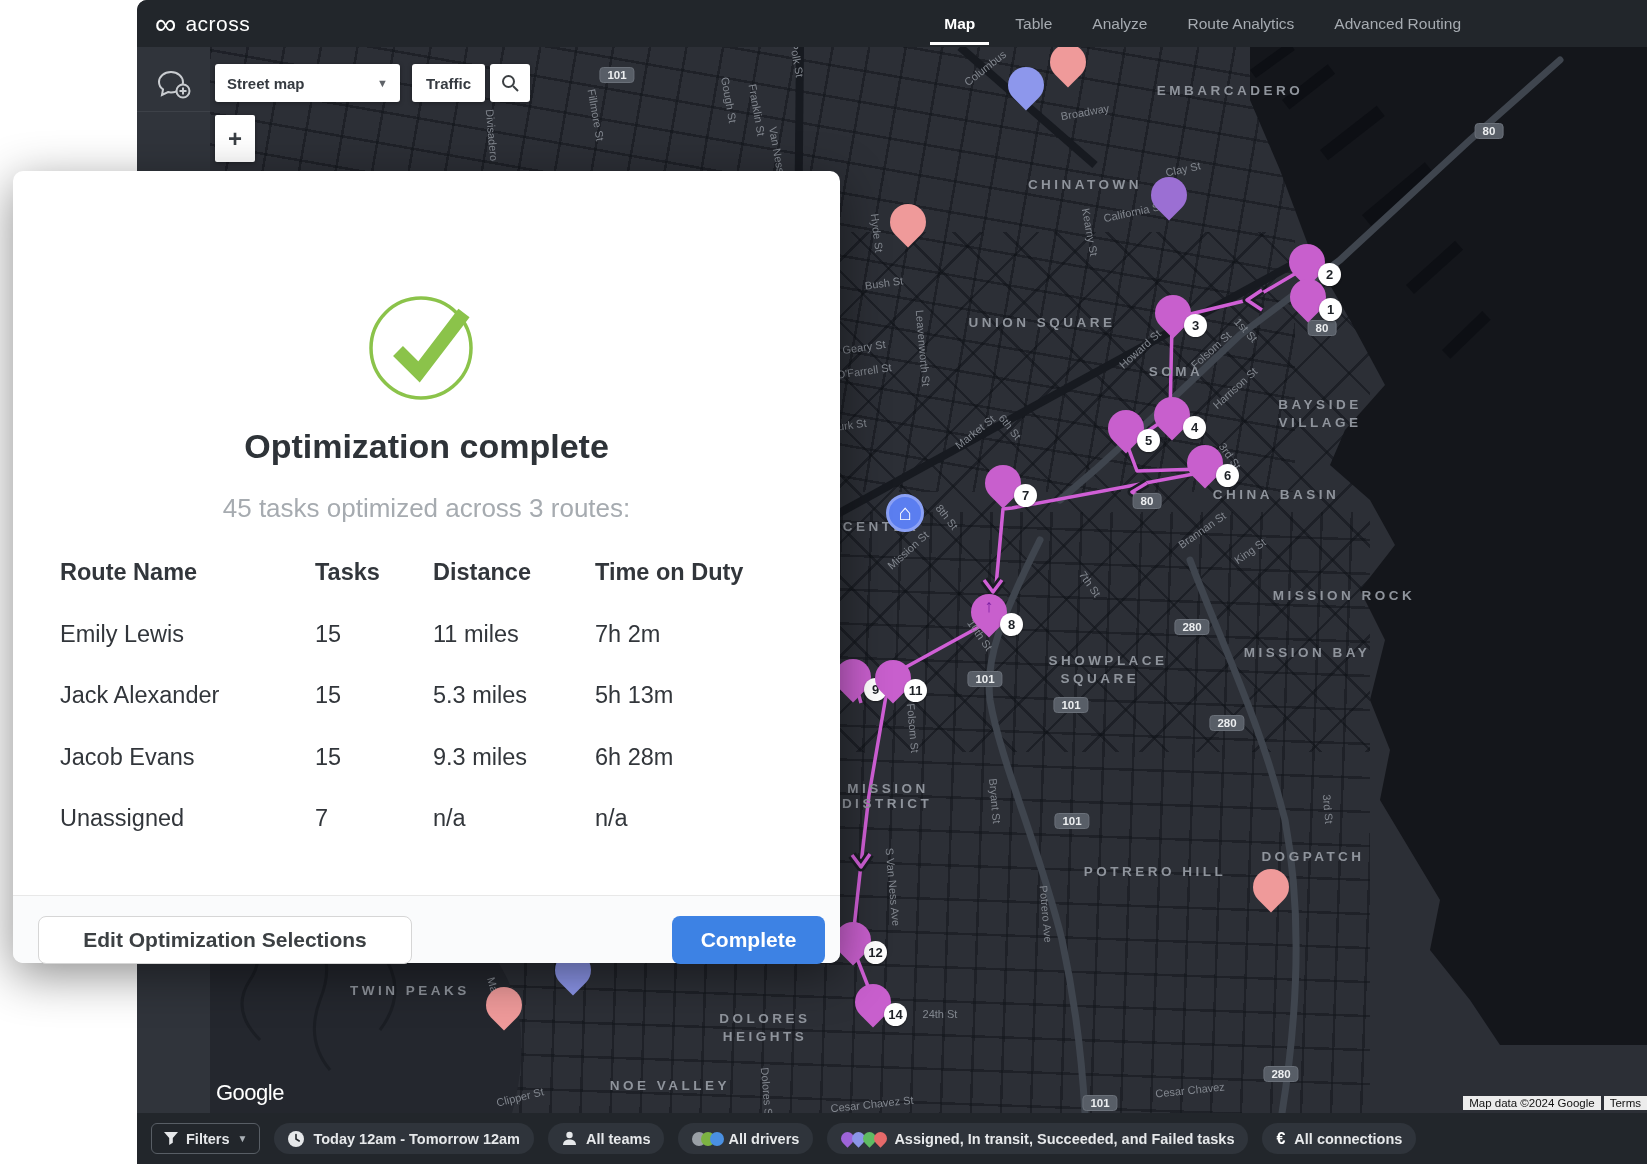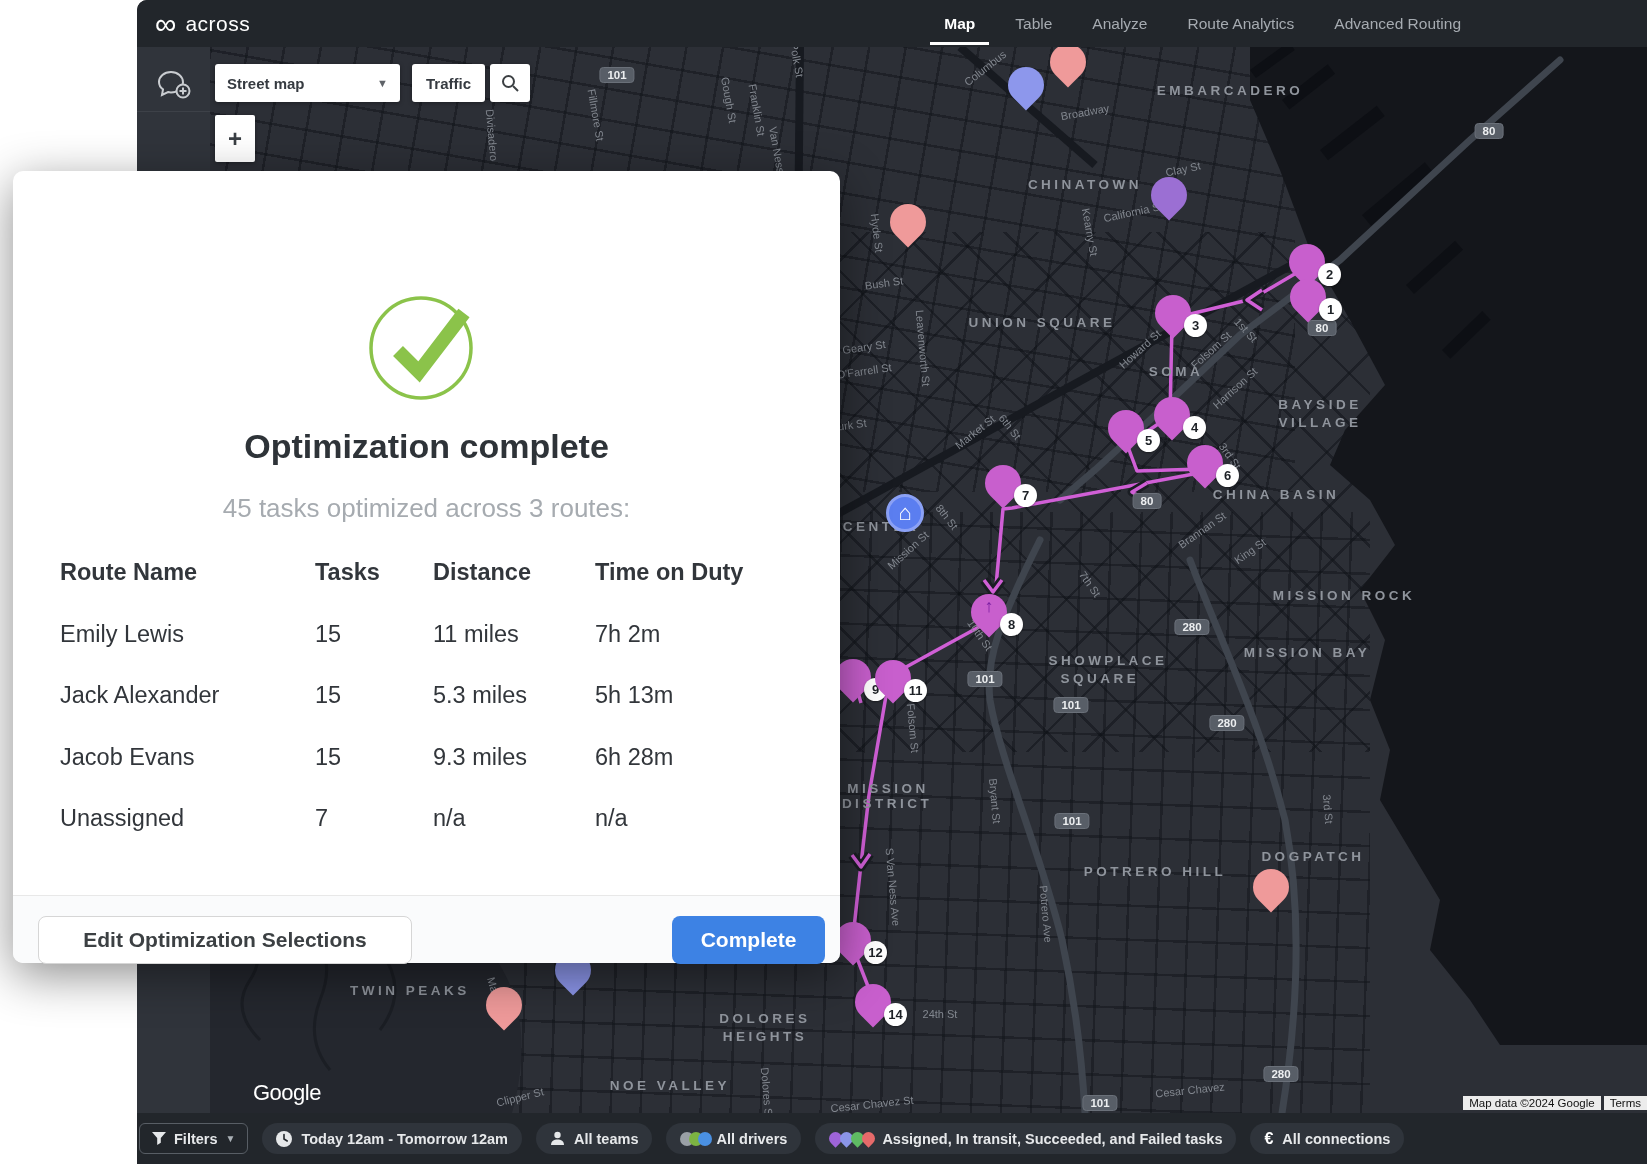--- a/index.html
+++ b/index.html
@@ -72,27 +72,27 @@
   .ctl { position:absolute; background:#fff; border-radius:3px; box-shadow:0 1px 4px rgba(0,0,0,.35);
     color:#363b41; display:flex; align-items:center; z-index:50; cursor:pointer; }
   .ctl-maptype { left:5px; top:17px; width:185px; height:38px; padding:0 12px; font-size:15px; font-weight:600; }
   .ctl-maptype .caret { margin-left:auto; color:#5f6368; font-size:11px; }
   .ctl-traffic { left:202px; top:17px; height:38px; padding:0 14px; font-size:15px; font-weight:600; }
   .ctl-search { left:280px; top:17px; width:40px; height:38px; justify-content:center; }
   .ctl-zoomin { left:5px; top:68px; width:40px; height:47px; justify-content:center;
     font-size:24px; font-weight:700; color:#3a3f44; border-radius:2px; }
 
   .glogo { position:absolute; left:6px; bottom:7px; color:#fff; font-size:22px; font-weight:500;
-    letter-spacing:-.5px; z-index:12;margin-left:37px; }
+    letter-spacing:-.5px; z-index:12; }
   .attr { position:absolute; right:0; bottom:3px; display:flex; gap:3px; z-index:12; }
   .attr div { background:#ececec; color:#111; font-size:11.5px; padding:1px 6px; }
 
   
   .bottombar { position:absolute; left:0; right:0; bottom:0; height:51px; background:#22262b;
-    display:flex; align-items:center; gap:14px; padding:0 2px; z-index:75; }
+    display:flex; align-items:center; gap:14px; padding:0 14px; z-index:75; }
   .filters-btn { display:flex; align-items:center; gap:8px; border:1px solid #585e65; border-radius:6px;
     color:#e6e8ea; font-size:14.5px; font-weight:600; height:31px; padding:0 12px; cursor:pointer; background:transparent; }
   .filters-btn .caret { font-size:10px; color:#aab0b6; }
   .pill { display:flex; align-items:center; gap:9px; background:#2f343b; border-radius:16px;
     height:31px; padding:0 14px; color:#e6e8ea; font-size:14.5px; font-weight:600; cursor:pointer; white-space:nowrap; }
   .dots { display:flex; }
   .dots span { width:14px; height:14px; border-radius:50%; margin-right:-5px; }
   .minipins { display:flex; }
   .minipin { width:13px; height:13px; border-radius:50% 50% 50% 0; transform:rotate(-45deg); margin-right:-2px; }
   .euro { font-size:16px; font-weight:700; color:#fff; }

